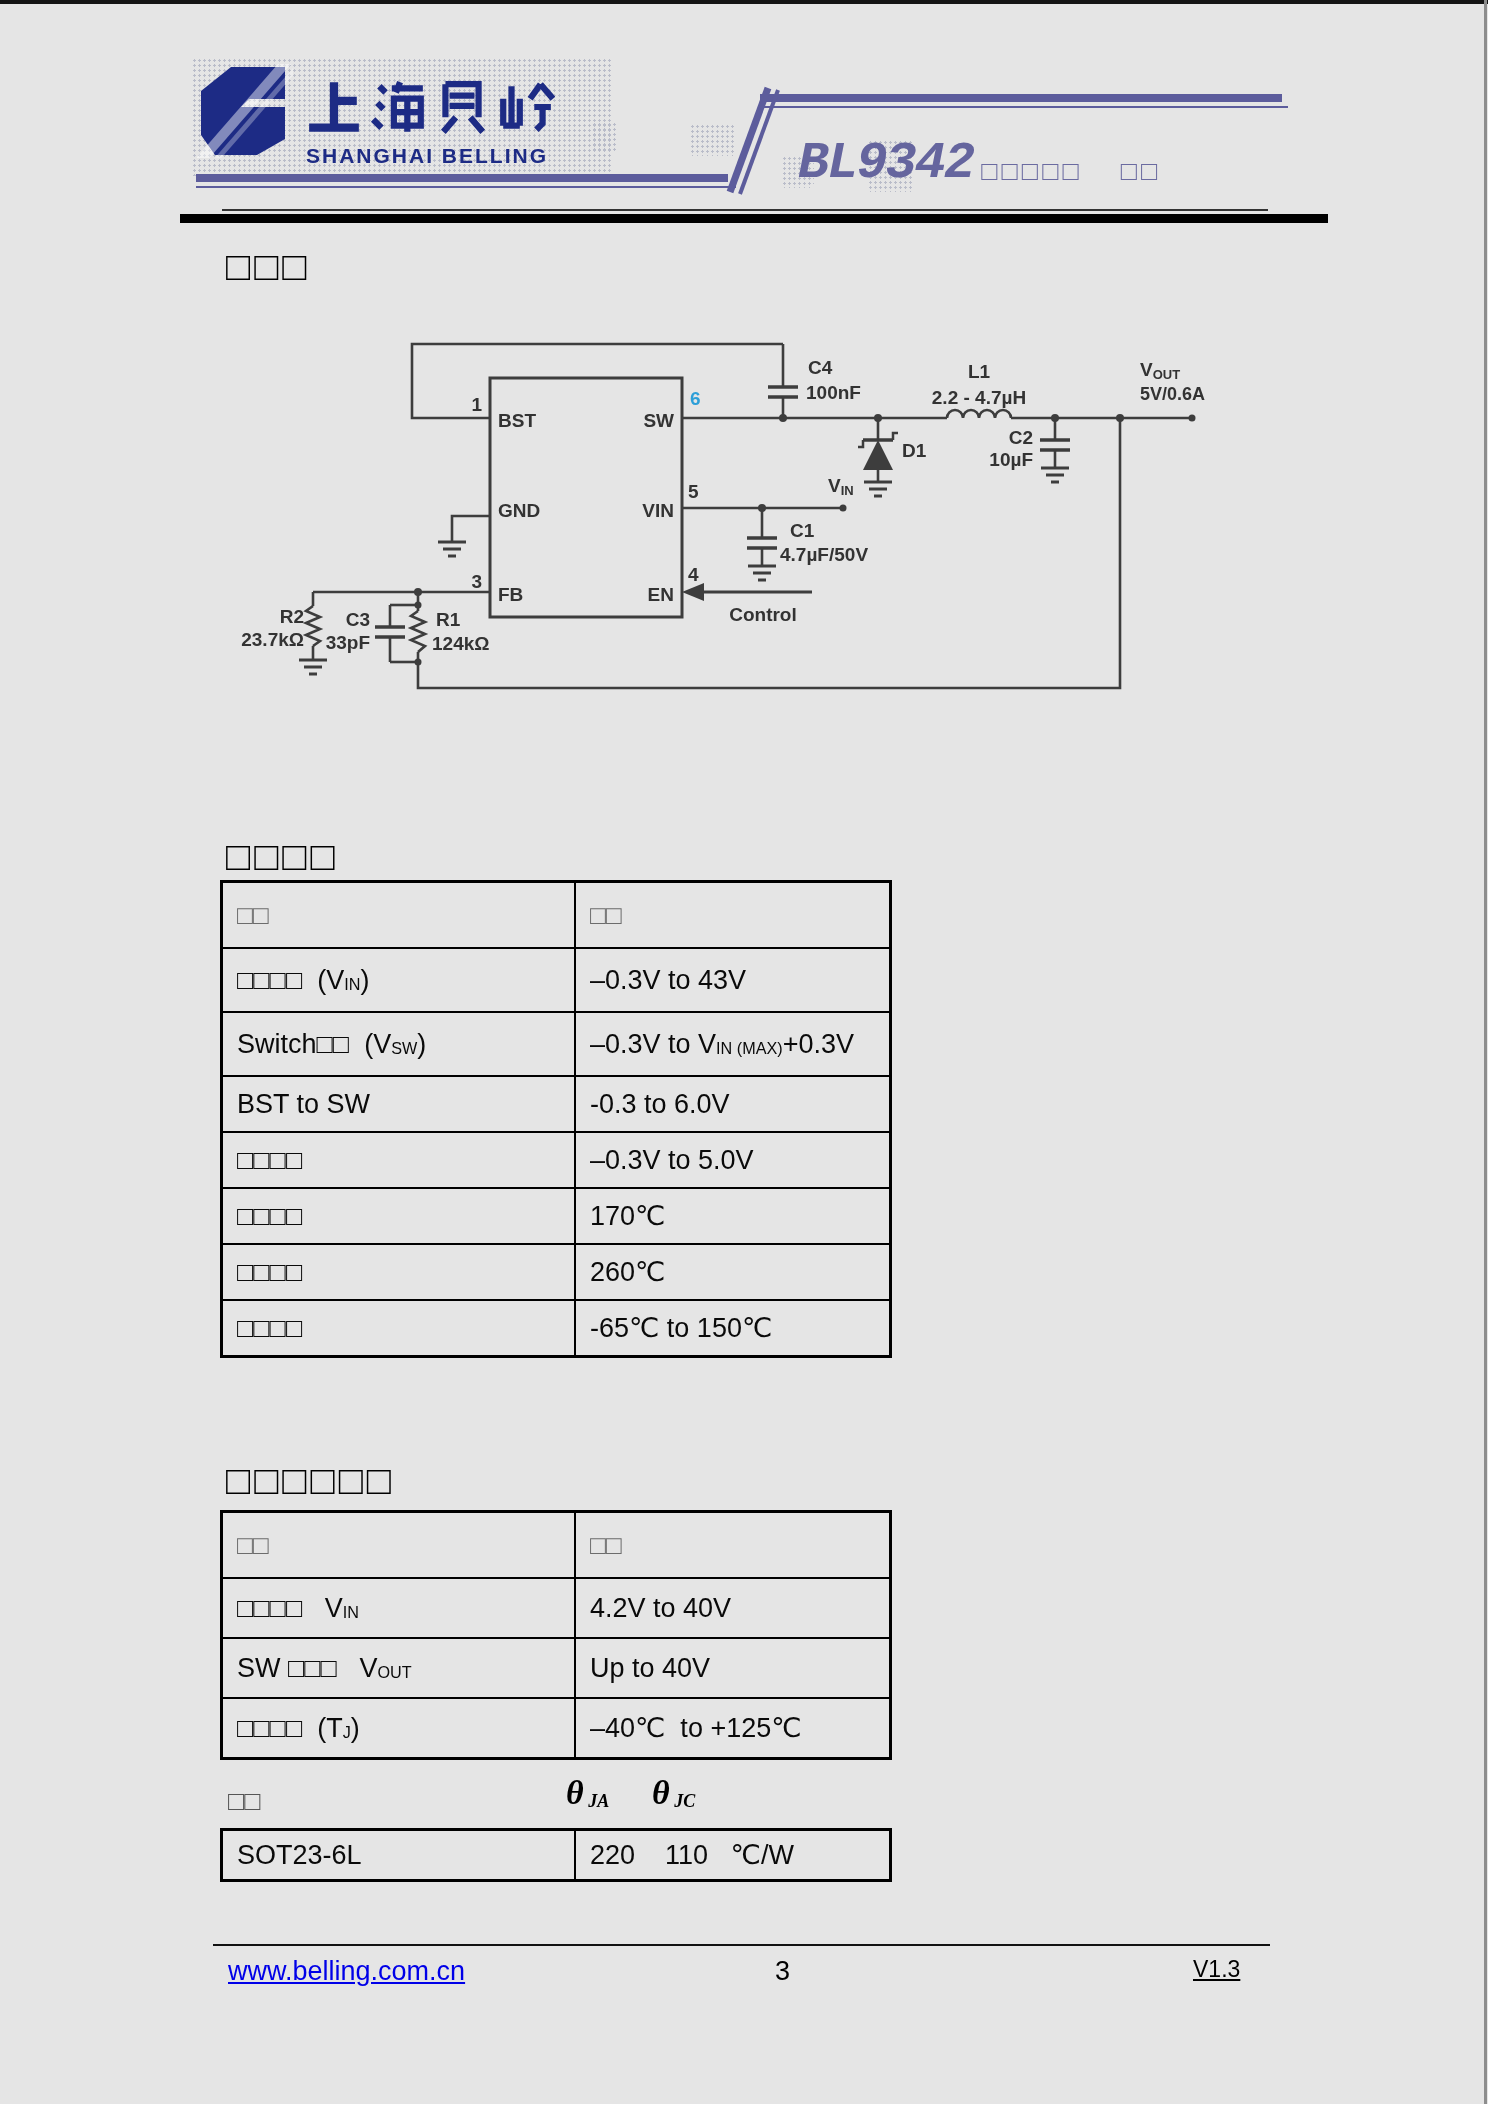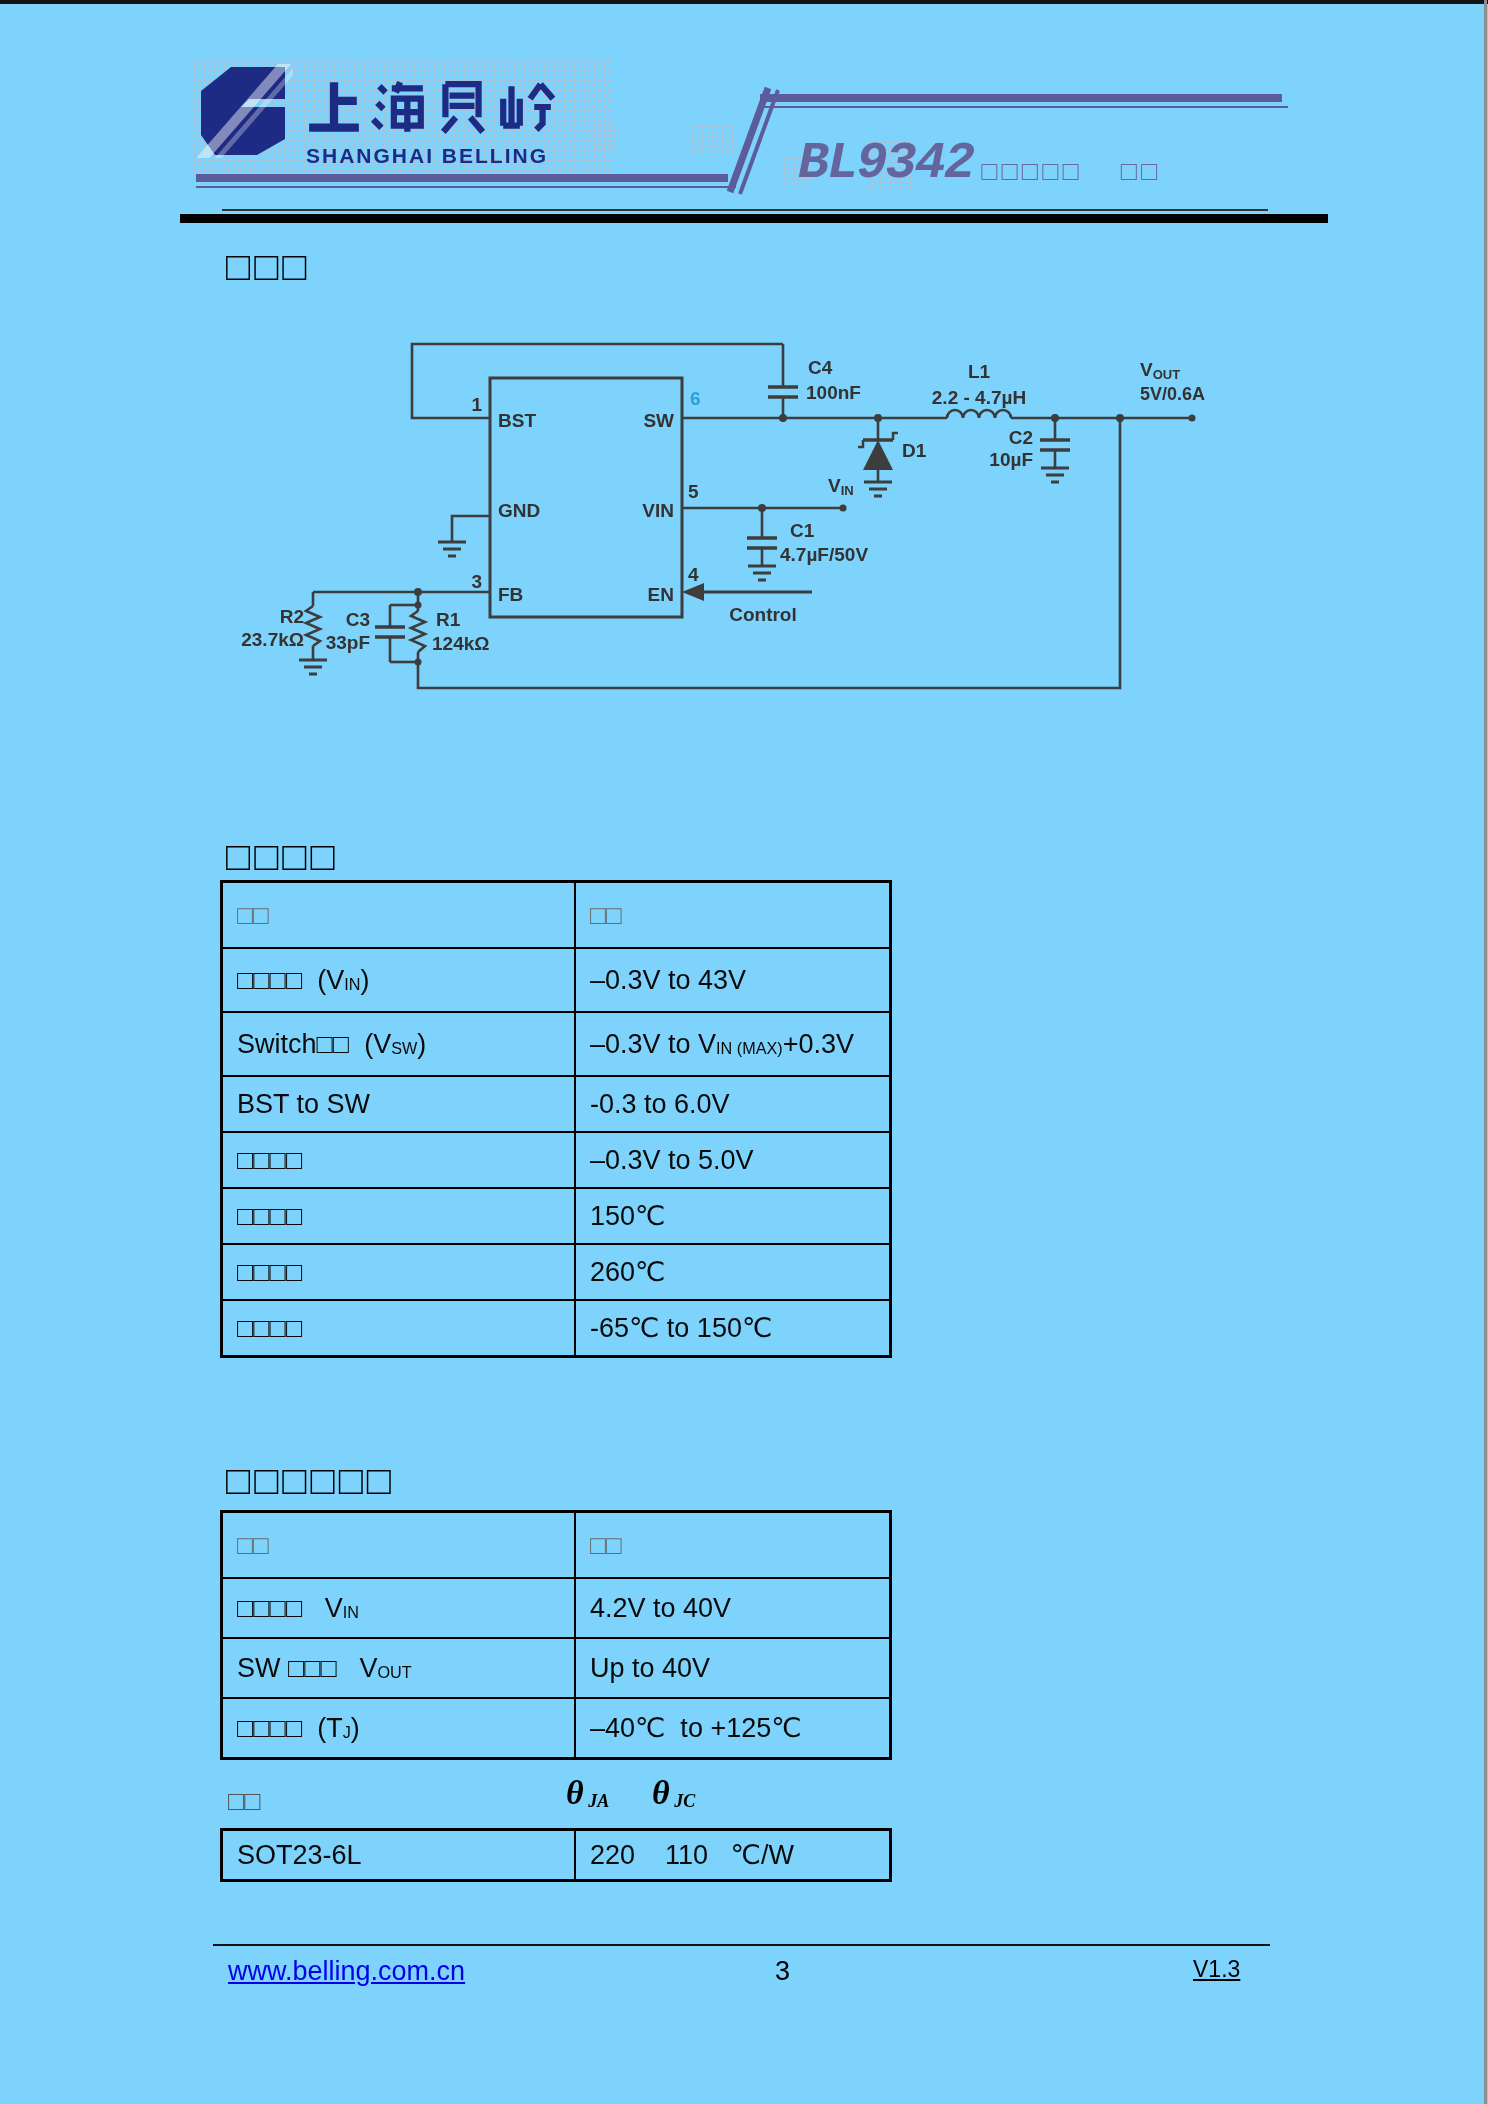--- a/index.html
+++ b/index.html
@@ -1,16 +1,16 @@
 <!DOCTYPE html>
 <html><head>
 <meta charset="utf-8">
 <style>
   html,body{margin:0;padding:0;background:#fff;}
-  .page{position:relative;width:1488px;height:2104px;background:#7dd3fc;overflow:hidden;
+  .page{position:relative;width:1488px;height:2104px;background:#e5e5e5;overflow:hidden;
         font-family:"Liberation Sans","DejaVu Sans",sans-serif;color:#000;}
   .topbar{position:absolute;left:0;top:0;width:1488px;height:4px;background:#141414;}
   .rightbar{position:absolute;top:0;right:1px;width:3px;height:2104px;background:#8d8d8d;}
 
   
   .dots{position:absolute;background-image:radial-gradient(circle,#b9bcc9 1.1px,transparent 1.4px);
         background-size:5px 5px;}
 
   .logo-wrap{position:absolute;left:197px;top:64px;}
   .logo-cn{position:absolute;left:305px;top:76px;display:flex;gap:6px;}
@@ -260,21 +260,21 @@
     <tr class="std">
       <td class="c1">BST to SW</td>
       <td>-0.3 to 6.0V</td>
     </tr>
     <tr class="std">
       <td class="c1 tofu-gray">□□□□</td>
       <td>–0.3V to 5.0V</td>
     </tr>
     <tr class="std">
       <td class="c1 tofu-gray">□□□□</td>
-      <td>150℃</td>
+      <td>170℃</td>
     </tr>
     <tr class="std">
       <td class="c1 tofu-gray">□□□□</td>
       <td>260℃</td>
     </tr>
     <tr class="std">
       <td class="c1 tofu-gray">□□□□</td>
       <td>-65℃ to 150℃</td>
     </tr>
   </tbody>

